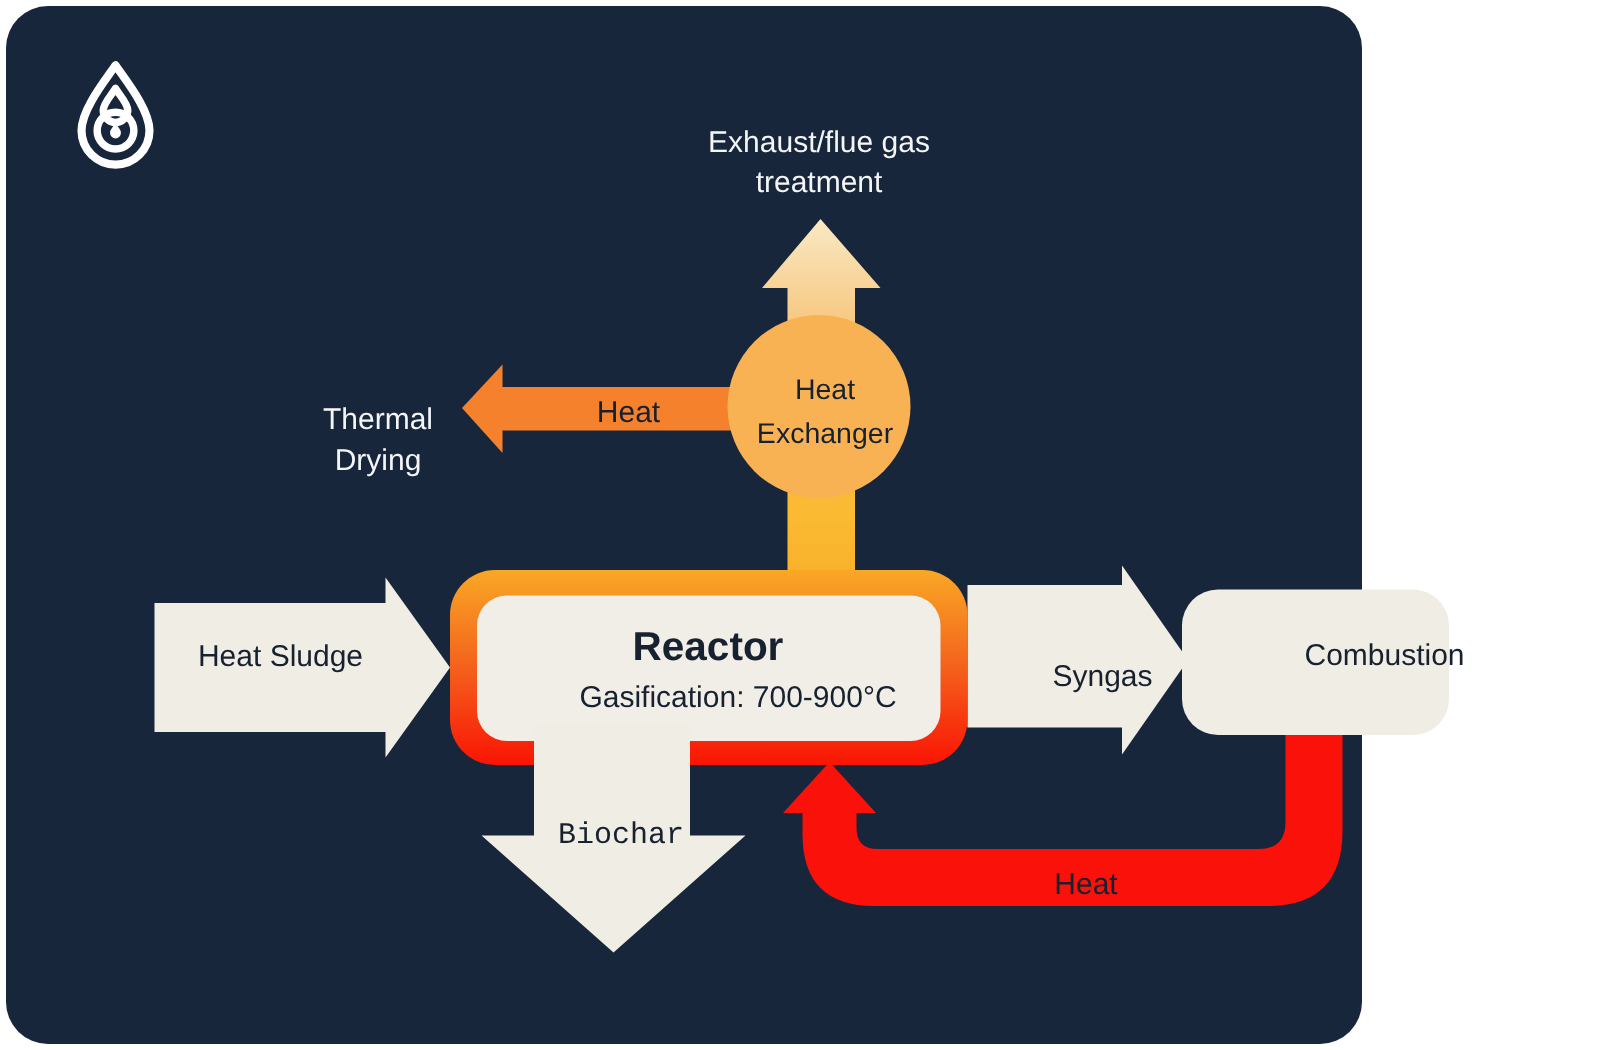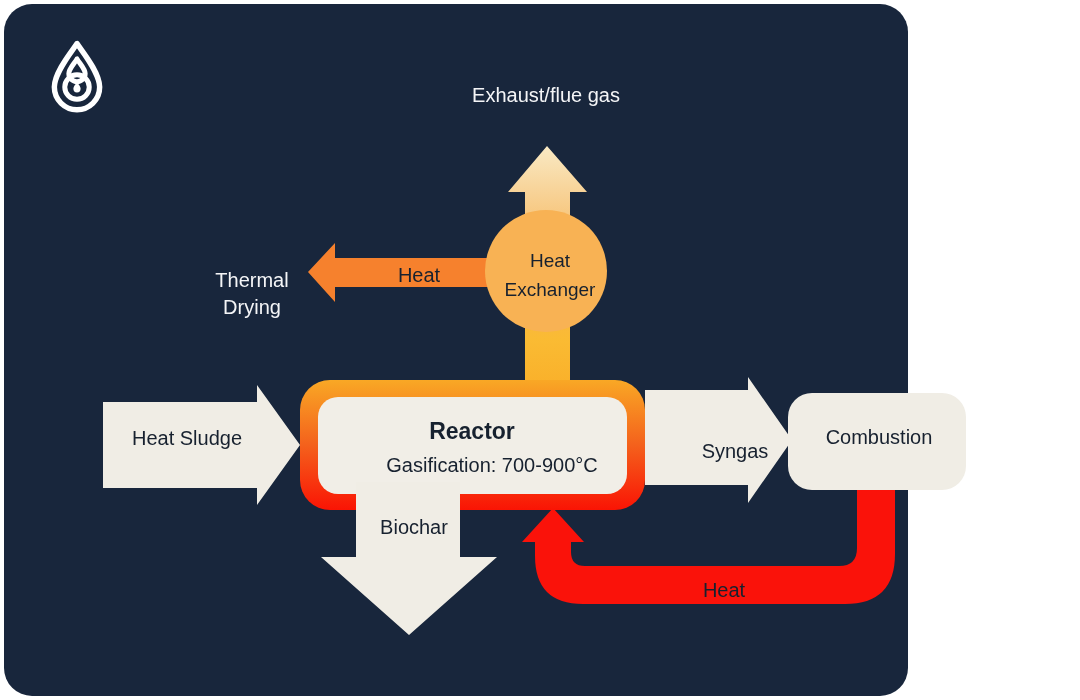--- a/index.html
+++ b/index.html
@@ -20,25 +20,25 @@
   .lbl { position: absolute; text-align: center; white-space: nowrap; }
   .lbl span { display: block; }
   .white-lbl { color: #F4F5F7; font-size: 20px; line-height: 27px; }
   .dark-lbl  { color: #17212F; font-size: 20px; line-height: 27px; }
 
   .exhaust       { left: 387px; top: 78px;  width: 310px; }
   .thermal       { left: 168px; top: 242px; width: 160px; margin-top: 21px; }
   .heat-left     { left: 365px; top: 258px; width: 100px; }
   .hx            { left: 471px; top: 242px; width: 150px; font-size: 19px; line-height: 29px; }
   .sludge        { left: 103px; top: 419px; width: 160px; line-height: 30px; }
-  .reactor-title { left: 314px; top: 414px; width: 308px; font-weight: bold; font-size: 23px; }
+  .reactor-title { left: 314px; top: 414px; width: 308px; font-weight: bold; font-size: 27px; }
   .reactor-sub   { left: 314px; top: 448px; width: 308px; padding-left: 20px; }
   .syngas        { left: 681px; top: 434px; width: 100px; }
-  .combustion    { left: 784px; top: 418px; width: 182px; line-height: 30px; }
-  .biochar       { left: 345px; top: 510px; width: 130px; }
+  .combustion    { left: 828px; top: 418px; width: 182px; line-height: 30px; }
+  .biochar       { left: 345px; top: 540px; width: 130px; font-family: Liberation Mono, monospace; }
   .heat-bottom   { left: 670px; top: 573px; width: 100px; }
 </style>
 </head>
 <body>
 
 <div class="page">
   <div class="card">
 
     <div class="logo-wrap">
       <svg viewBox="0 0 64 82" width="58" height="76">
@@ -87,20 +87,21 @@
       <rect x="784" y="389" width="178" height="97" rx="24" fill="#F0EDE5"></rect>
 
       <rect x="296" y="376" width="345" height="130" rx="30" fill="url(#gradReactor)"></rect>
       <rect x="314" y="393" width="309" height="97" rx="20" fill="#F1EEE7"></rect>
 
       <polygon points="352,478 456,478 456,553 493,553 405,631 317,553 352,553" fill="#F0EDE5"></polygon>
     </svg>
 
     <div class="lbl white-lbl exhaust">
       <span>Exhaust/flue gas</span>
+      <span>treatment</span>
     </div>
 
     <div class="lbl white-lbl thermal">
       <span>Thermal</span>
       <span>Drying</span>
     </div>
 
     <div class="lbl dark-lbl heat-left">
       <span>Heat</span>
     </div>

